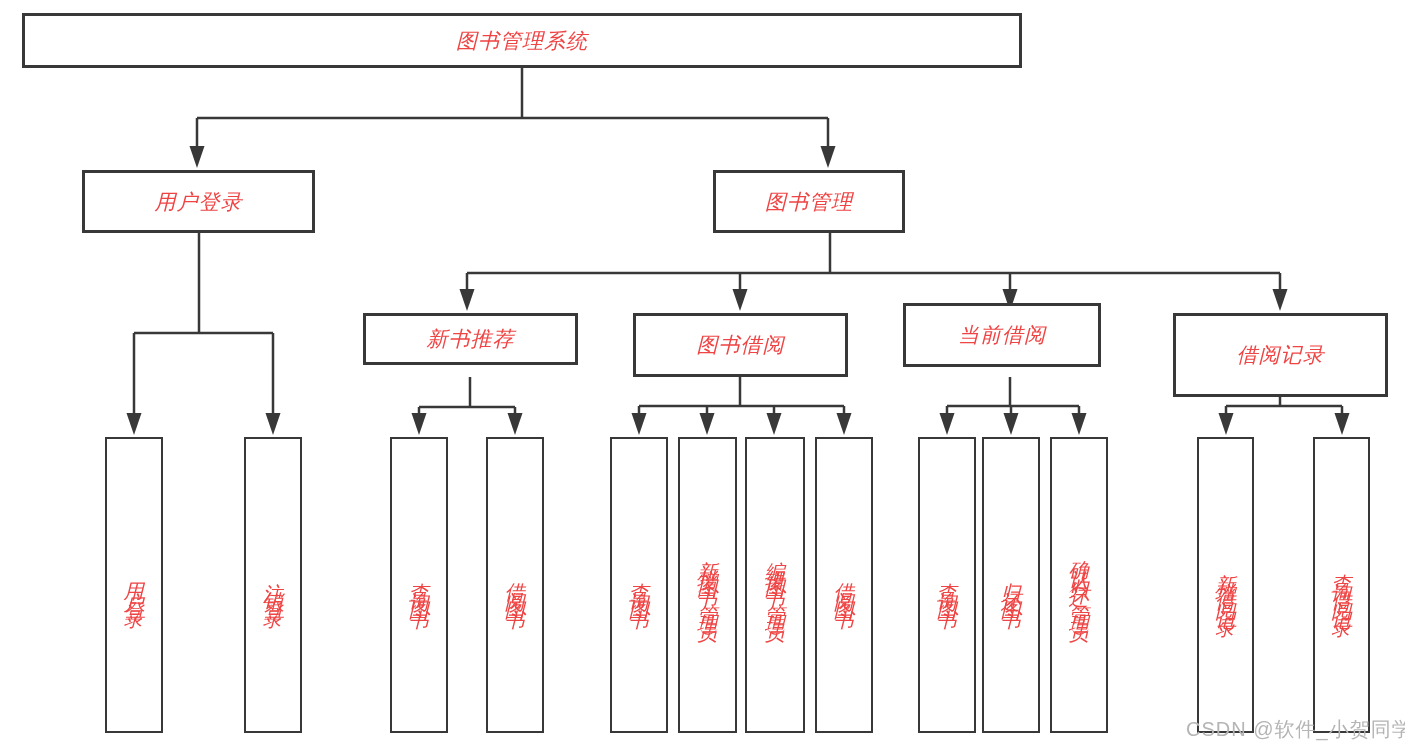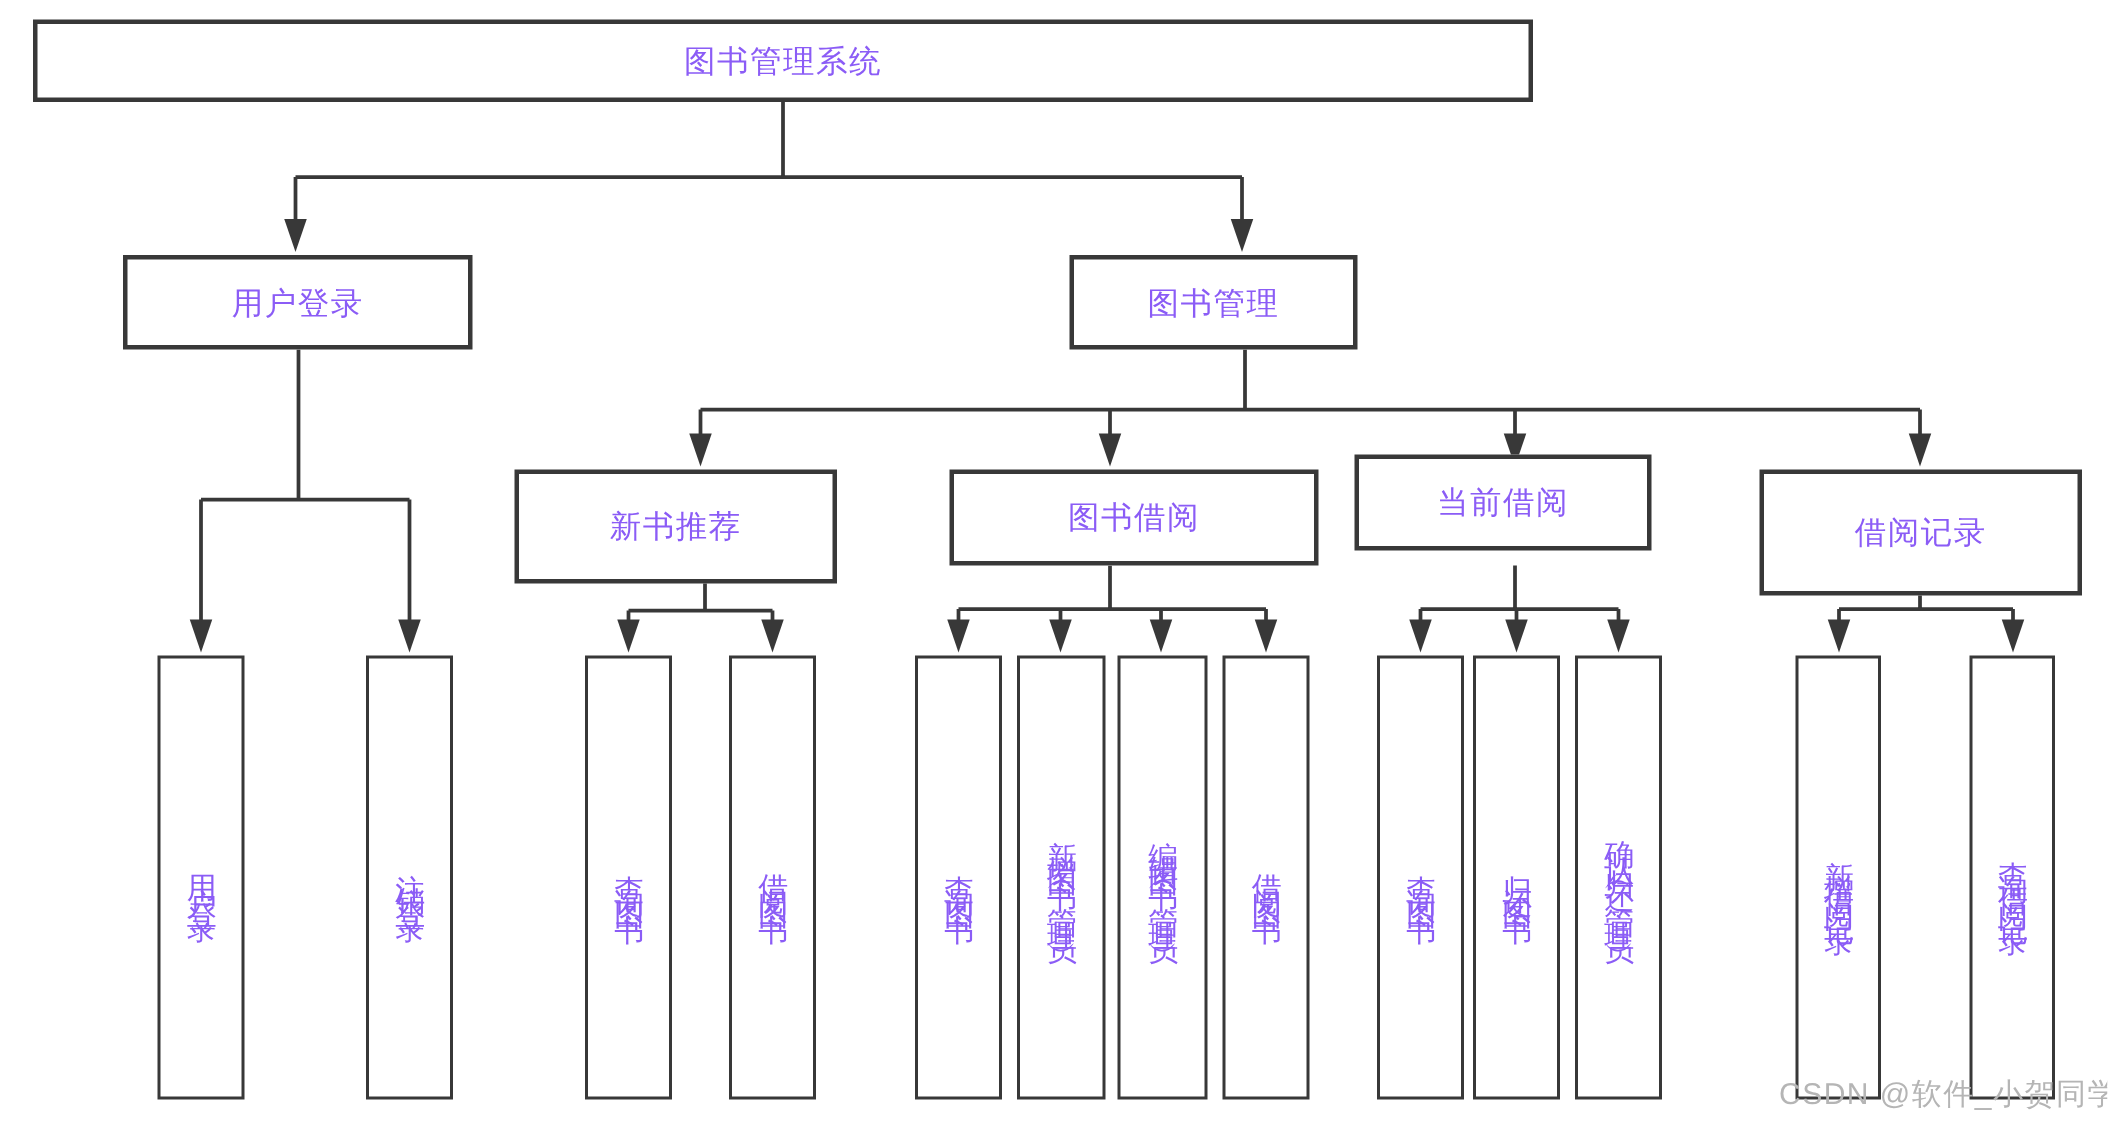--- a/index.html
+++ b/index.html
@@ -19,25 +19,26 @@
     position: absolute;
     left: 0; top: 0;
     width: 1405px; height: 747px;
     z-index: 1;
   }
   .node {
     position: absolute;
     box-sizing: border-box;
     background: #ffffff;
     border: 3px solid #383838;
-    color: #8b5cf6;
+    color: #ef4444;
     display: flex;
     align-items: center;
     justify-content: center;
     z-index: 2;
+    font-style: italic;
   }
   .node.h { font-size: 21px; letter-spacing: 1px; }
   .node.leaf { border-width: 2.5px; }
   .leaf span {
     writing-mode: vertical-rl;
     text-orientation: mixed;
     font-size: 20px;
     line-height: 1;
     letter-spacing: 9px;
     white-space: nowrap;
@@ -96,22 +97,22 @@
       <polygon points="1226,435 1218.5,413 1233.5,413"></polygon>
       <polygon points="1342,435 1334.5,413 1349.5,413"></polygon>
     </g>
   </svg>
 
   <div class="node h" style="left:22px; top:13px; width:1000px; height:55px;">图书管理系统</div>
 
   <div class="node h" style="left:82px; top:170px; width:233px; height:63px;">用户登录</div>
   <div class="node h" style="left:713px; top:170px; width:192px; height:63px;">图书管理</div>
 
-  <div class="node h" style="left:343px; top:313px; width:215px; height:76px;">新书推荐</div>
-  <div class="node h" style="left:633px; top:313px; width:246px; height:64px;">图书借阅</div>
+  <div class="node h" style="left:363px; top:313px; width:215px; height:52px;">新书推荐</div>
+  <div class="node h" style="left:633px; top:313px; width:215px; height:64px;">图书借阅</div>
   <div class="node h" style="left:903px; top:303px; width:198px; height:64px;">当前借阅</div>
   <div class="node h" style="left:1173px; top:313px; width:215px; height:84px;">借阅记录</div>
 
   <div class="node leaf" style="left:105px; top:437px; width:58px; height:296px;">
     <span>用户登录</span>
   </div>
   <div class="node leaf" style="left:244px; top:437px; width:58px; height:296px;">
     <span>注销登录</span>
   </div>
 

